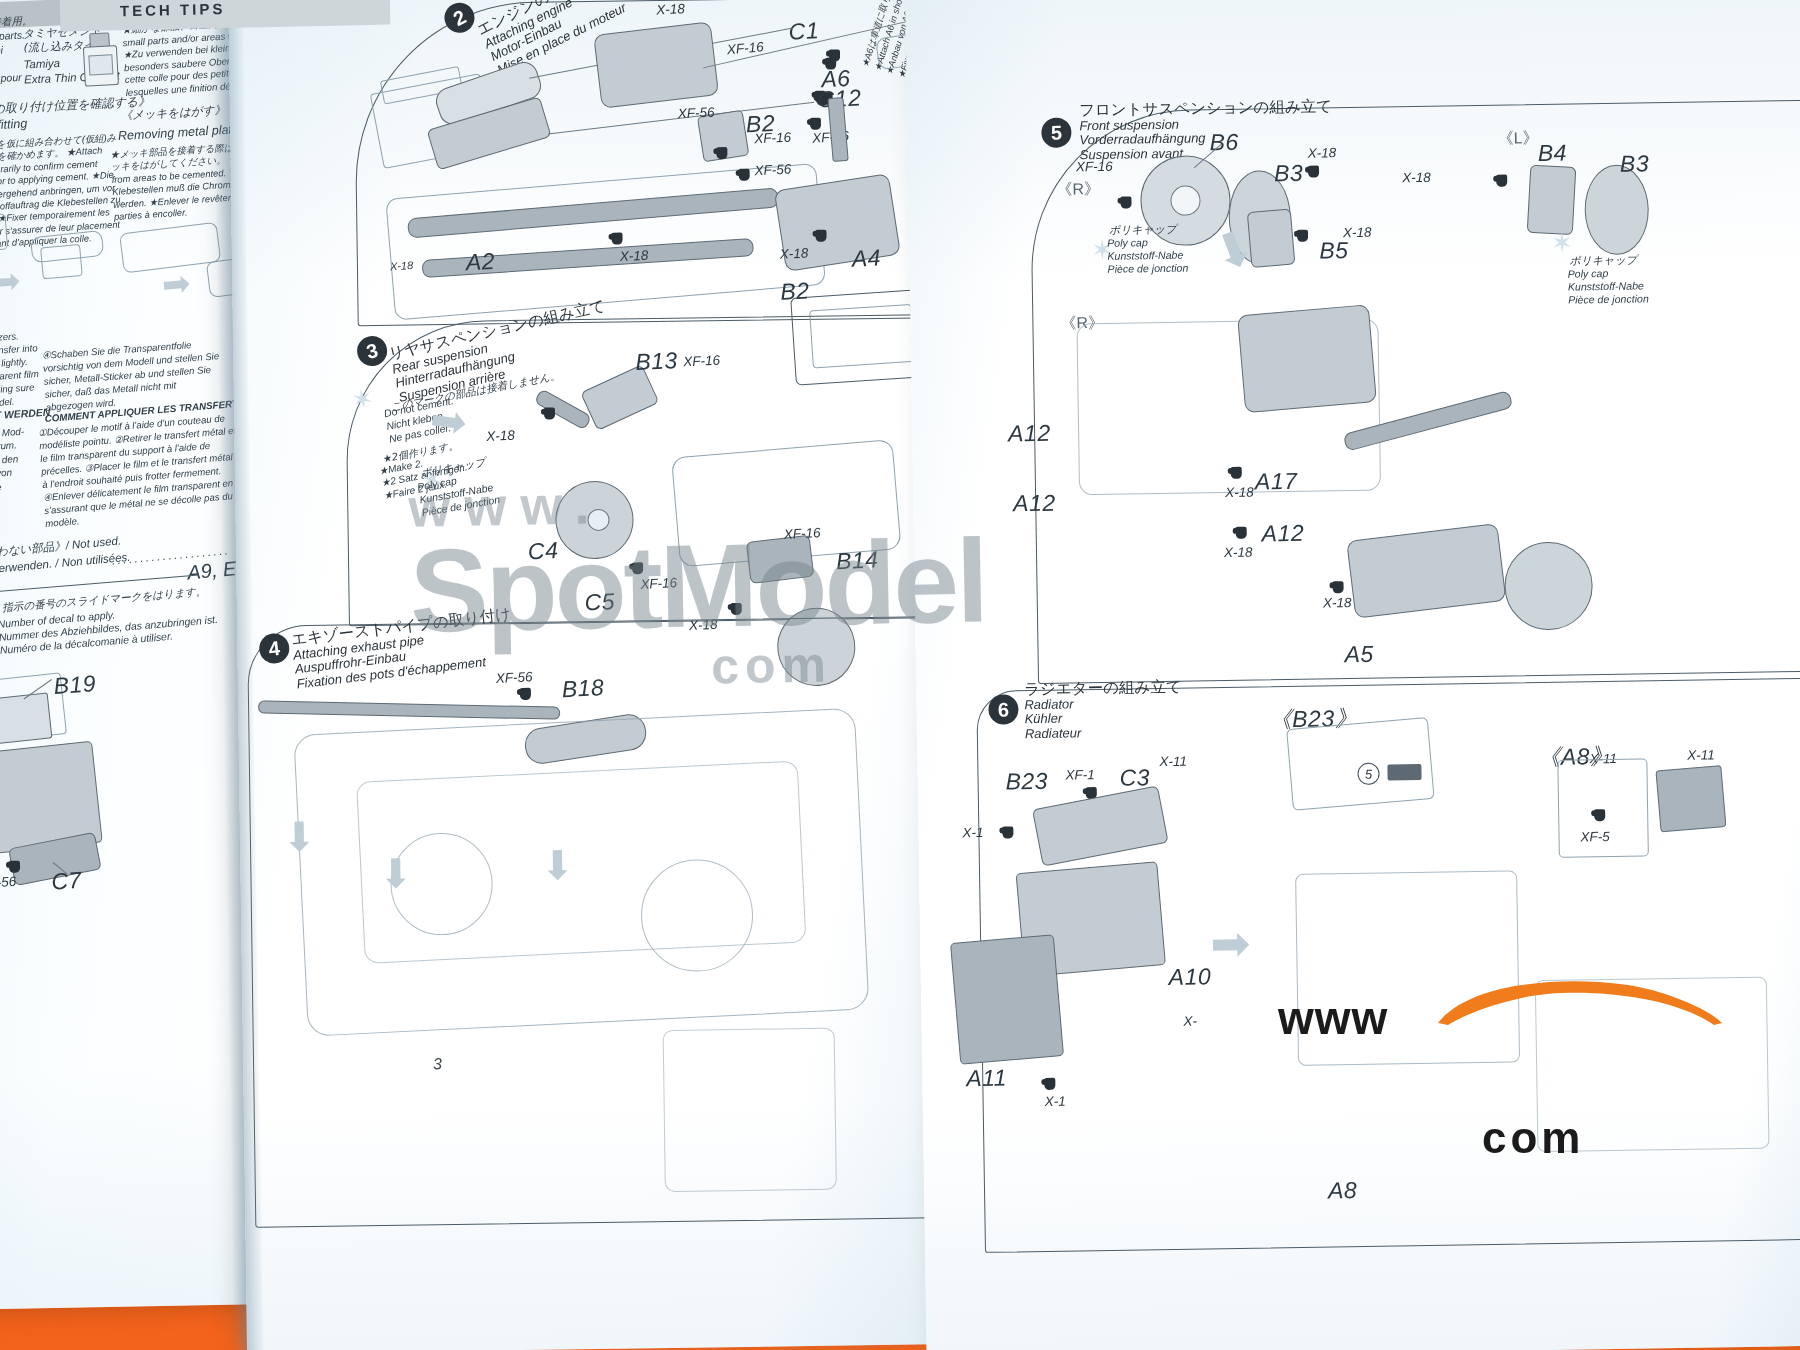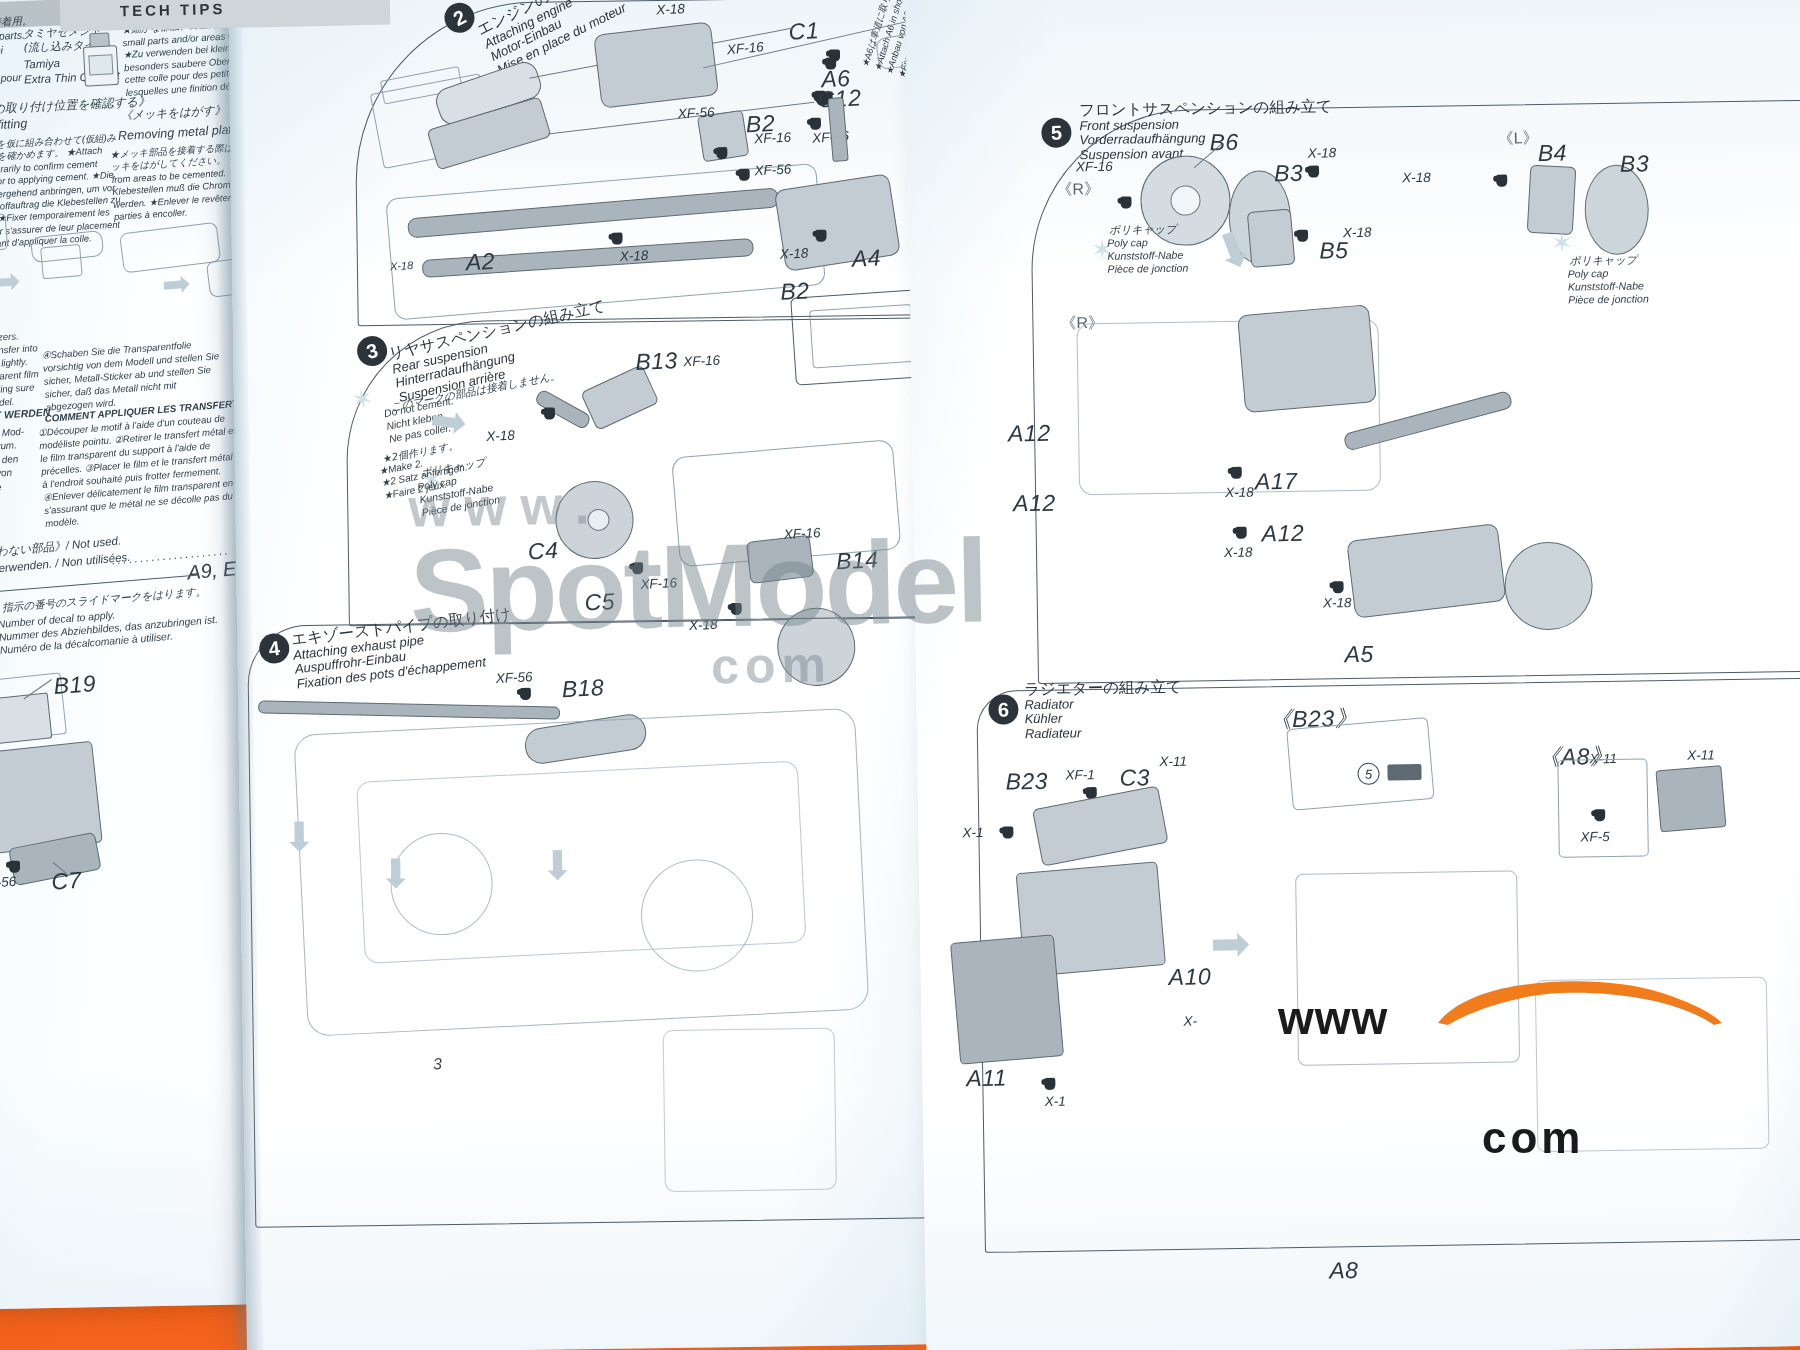--- a/index.html
+++ b/index.html
@@ -440,21 +440,21 @@
     <div class="mark" style="left:676px;top:840px;"></div>
     <div class="lbl lbl-paint" style="left:662px;top:860px;">XF-5</div>
 
     <div style="position:absolute;left:440px;top:790px;width:20px;height:20px;border:1.4px solid #3f4c56;
          border-radius:50%;font-size:13px;display:flex;align-items:center;justify-content:center;color:#2b343b;font-style:italic;">5</div>
     <div style="position:absolute;left:470px;top:792px;width:34px;height:16px;background:#5d6a74;border-radius:2px;"></div>
 
     <div class="outline" style="left:376px;top:900px;width:220px;height:190px;border-radius:8px;opacity:.75;"></div>
     <div class="outline" style="left:614px;top:1010px;width:230px;height:170px;border-radius:8px;opacity:.6;"></div>
     <div class="arrow" style="left:290px;top:940px;font-size:48px;transform:rotate(0deg);">➡</div>
-    <div class="lbl lbl-pt" style="left:404px;top:1284px;">A8</div>
+    <div class="lbl lbl-pt" style="left:404px;top:1204px;">A8</div>
   </div>
 
   <div id="techtips">
     <span>TECH TIPS</span>
   </div>
 
   <div id="wm">
     <div class="www">www.</div>
     <div class="sm">SpotModel</div>
     <div class="com">com</div>

